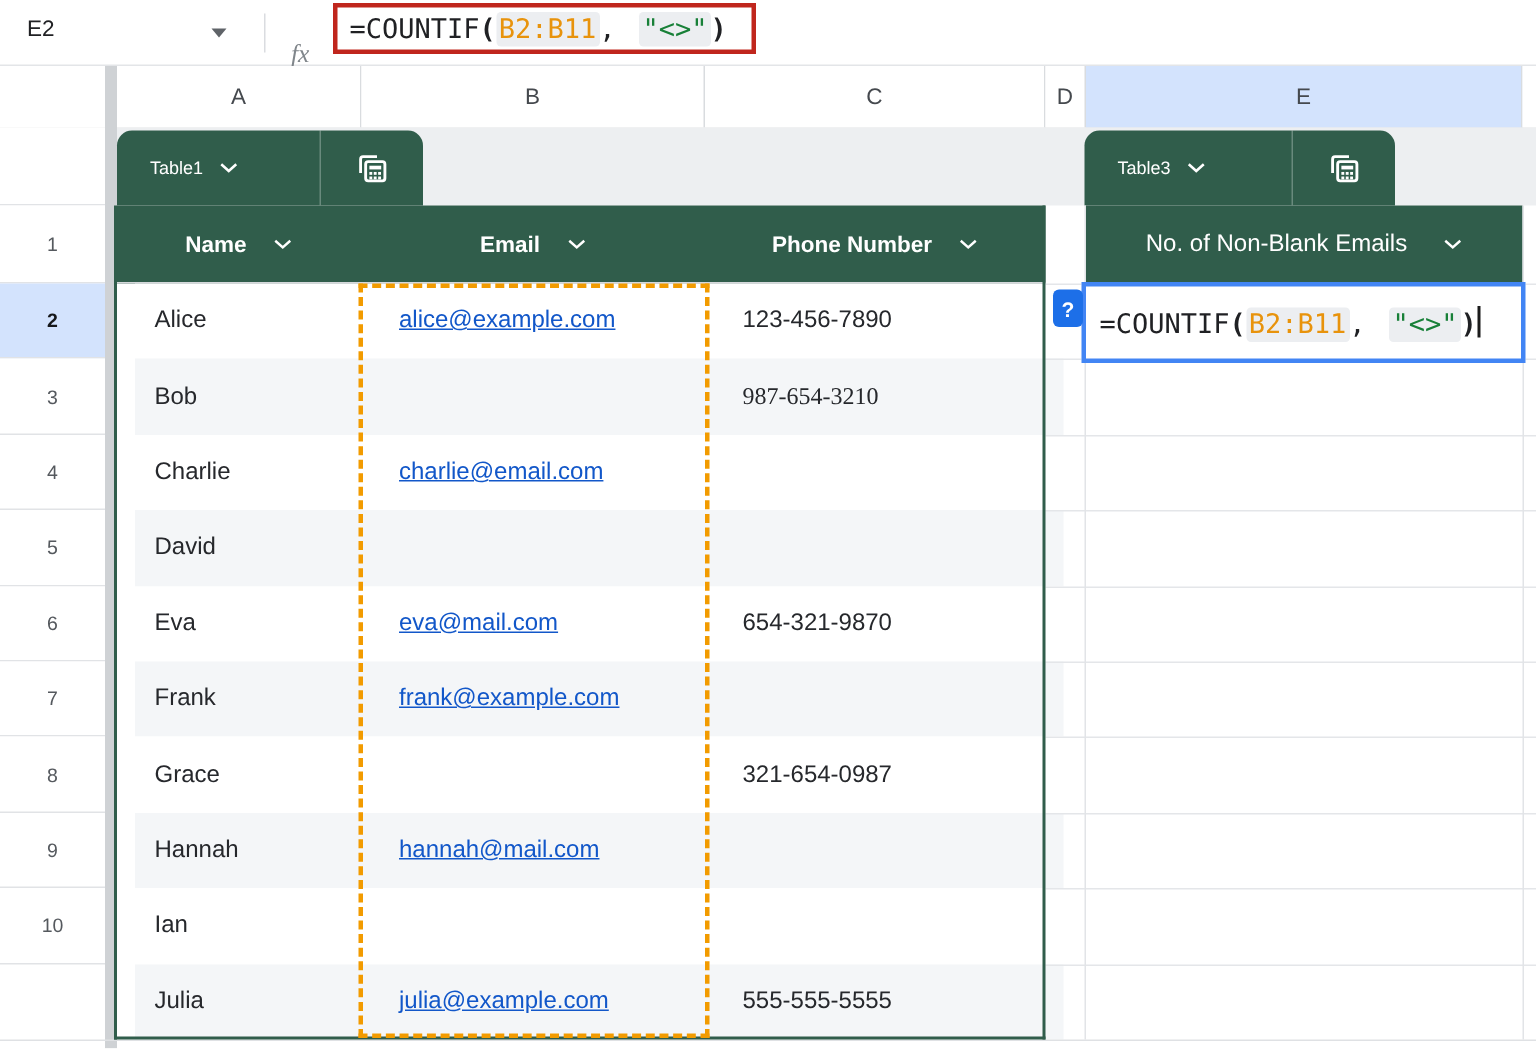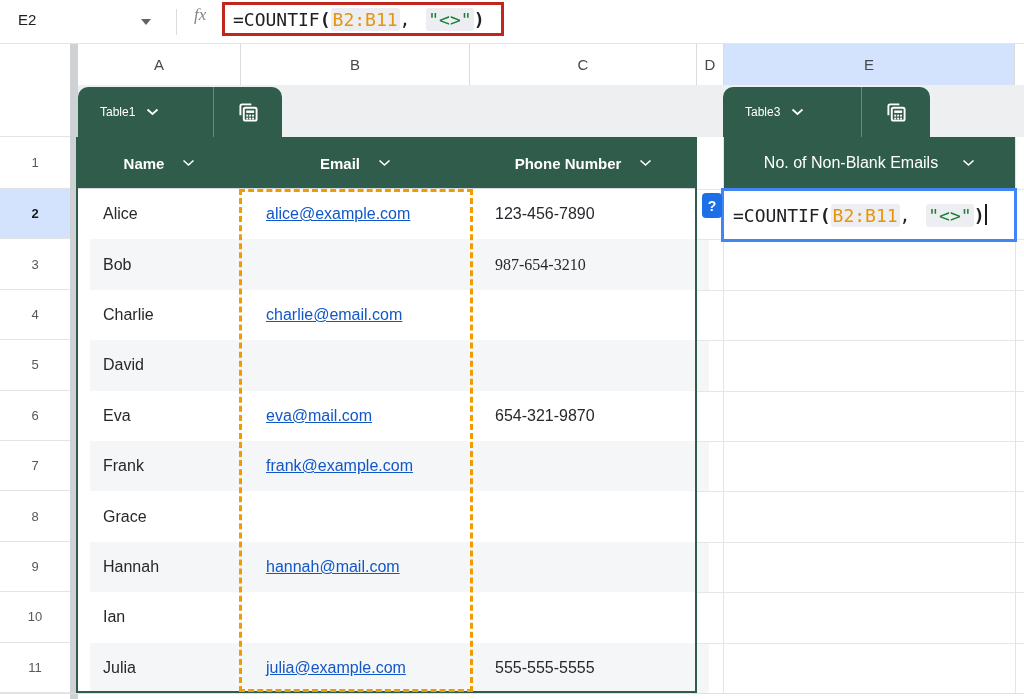--- a/index.html
+++ b/index.html
@@ -11,21 +11,21 @@
   #screen{position:relative;width:1024px;height:699px;background:#fff;overflow:hidden;
           font-family:"Liberation Sans",sans-serif;}
   .abs{position:absolute;}
 
   
   #fbar{left:0;top:0;width:1024px;height:43px;background:#fff;border-bottom:1px solid #e3e5e8;}
   #name-text{left:18px;top:11px;font-size:15px;color:#202124;}
   #name-caret{left:141px;top:19px;width:0;height:0;border-left:5px solid transparent;
               border-right:5px solid transparent;border-top:6px solid #5f6368;}
   #fbar-divider{left:176px;top:9px;width:1px;height:26px;background:#dadce0;}
-  #fx-label{left:194px;top:5px;font-family:"Liberation Serif",serif;font-style:italic;
+  #fx-label{left:194px;top:26px;font-family:"Liberation Serif",serif;font-style:italic;
             font-size:17px;color:#80868b;}
   #fbox{left:222px;top:2px;width:282px;height:34px;border:3px solid var(--redbox);
         background:#fff;display:flex;align-items:center;padding-left:8px;box-sizing:border-box;}
 
   .formula{font-family:"DejaVu Sans Mono","Liberation Mono",monospace;font-size:18px;
            color:#202124;white-space:pre;}
   .tok-plain{color:#202124;}
   .tok-paren{color:#202124;font-weight:700;}
   .tok-range{color:var(--tok-orange);background:#eceef1;border-radius:3px;padding:1px 2px;}
   .tok-string{color:var(--tok-green);background:#eceef1;border-radius:3px;padding:1px 2px;margin-left:5px;}
@@ -126,21 +126,20 @@
       <div class="rhdr" style="height: 52px;">1</div>
       <div class="rhdr sel" style="height: 50.4px;">2</div>
       <div class="rhdr" style="height: 50.4px;">3</div>
       <div class="rhdr" style="height: 50.4px;">4</div>
       <div class="rhdr" style="height: 50.4px;">5</div>
       <div class="rhdr" style="height: 50.4px;">6</div>
       <div class="rhdr" style="height: 50.4px;">7</div>
       <div class="rhdr" style="height: 50.4px;">8</div>
       <div class="rhdr" style="height: 50.4px;">9</div>
       <div class="rhdr" style="height: 50.4px;">10</div>
-      <div class="rhdr" style="height: 50.4px;">11</div>
     </div>
 
   <div class="abs" id="tabband">
     <div class="tab" id="tab1">
       <span class="tab-label">Table1</span>
       <span class="tab-chev">
         <svg width="13" height="8" viewBox="0 0 13 8" fill="none">
             <path d="M1.5 1.5 L6.5 6 L11.5 1.5" stroke="#fff" stroke-width="1.7"></path>
           </svg>
       </span>
@@ -238,20 +237,21 @@
       <div class="trow">
         <div class="dcell" style="width: 163px;">Frank</div>
         <div class="dcell" style="width: 229px;">
           <span class="email-link">frank@example.com</span>
         </div>
         <div class="dcell" style="width: 227px;"></div>
       </div>
       <div class="trow">
         <div class="dcell" style="width: 163px;">Grace</div>
         <div class="dcell" style="width: 229px;"></div>
+        <div class="dcell" style="width: 227px;">321-654-0987</div>
       </div>
       <div class="trow">
         <div class="dcell" style="width: 163px;">Hannah</div>
         <div class="dcell" style="width: 229px;">
           <span class="email-link">hannah@mail.com</span>
         </div>
         <div class="dcell" style="width: 227px;"></div>
       </div>
       <div class="trow">
         <div class="dcell" style="width: 163px;">Ian</div>

